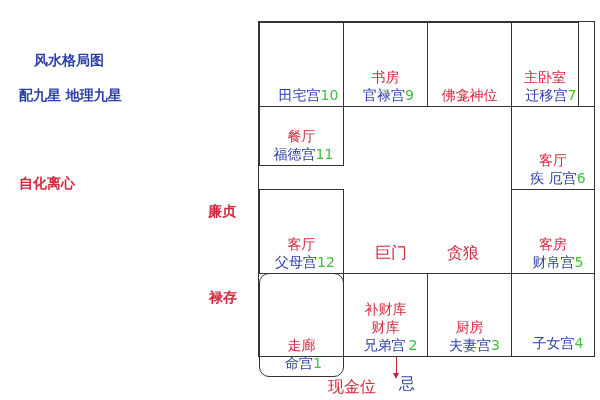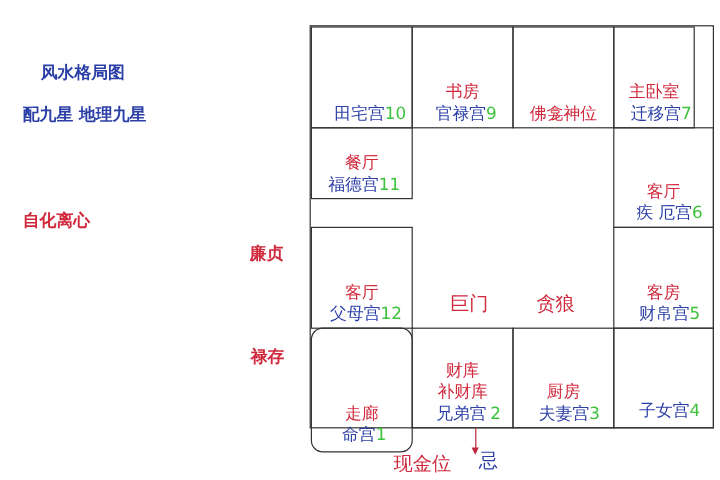--- a/index.html
+++ b/index.html
@@ -80,22 +80,22 @@
   </div>
 
   <div class="cell" style="left:0;top:251px;width:85px;height:104px;border-radius:10px;">
     <div class="inner" style="bottom:4px;">
       <div class="room">走廊</div>
       <div class="palace" style="padding-left:4px;"><span>命宫</span><span class="num">1</span></div>
     </div>
   </div>
   <div class="cell" style="left:84px;top:251px;width:85px;height:84px;">
     <div class="inner">
+      <div class="room">补财库</div>
       <div class="room">财库</div>
-      <div class="room">补财库</div>
       <div class="palace" style="padding-left:10px;"><span>兄弟宫</span><span class="num" style="margin-left:3px;">2</span></div>
     </div>
   </div>
   <div class="cell" style="left:168px;top:251px;width:85px;height:84px;">
     <div class="inner">
       <div class="room">厨房</div>
       <div class="palace" style="padding-left:10px;"><span>夫妻宫</span><span class="num">3</span></div>
     </div>
   </div>
   <div class="cell" style="left:252px;top:251px;width:84px;height:84px;">

